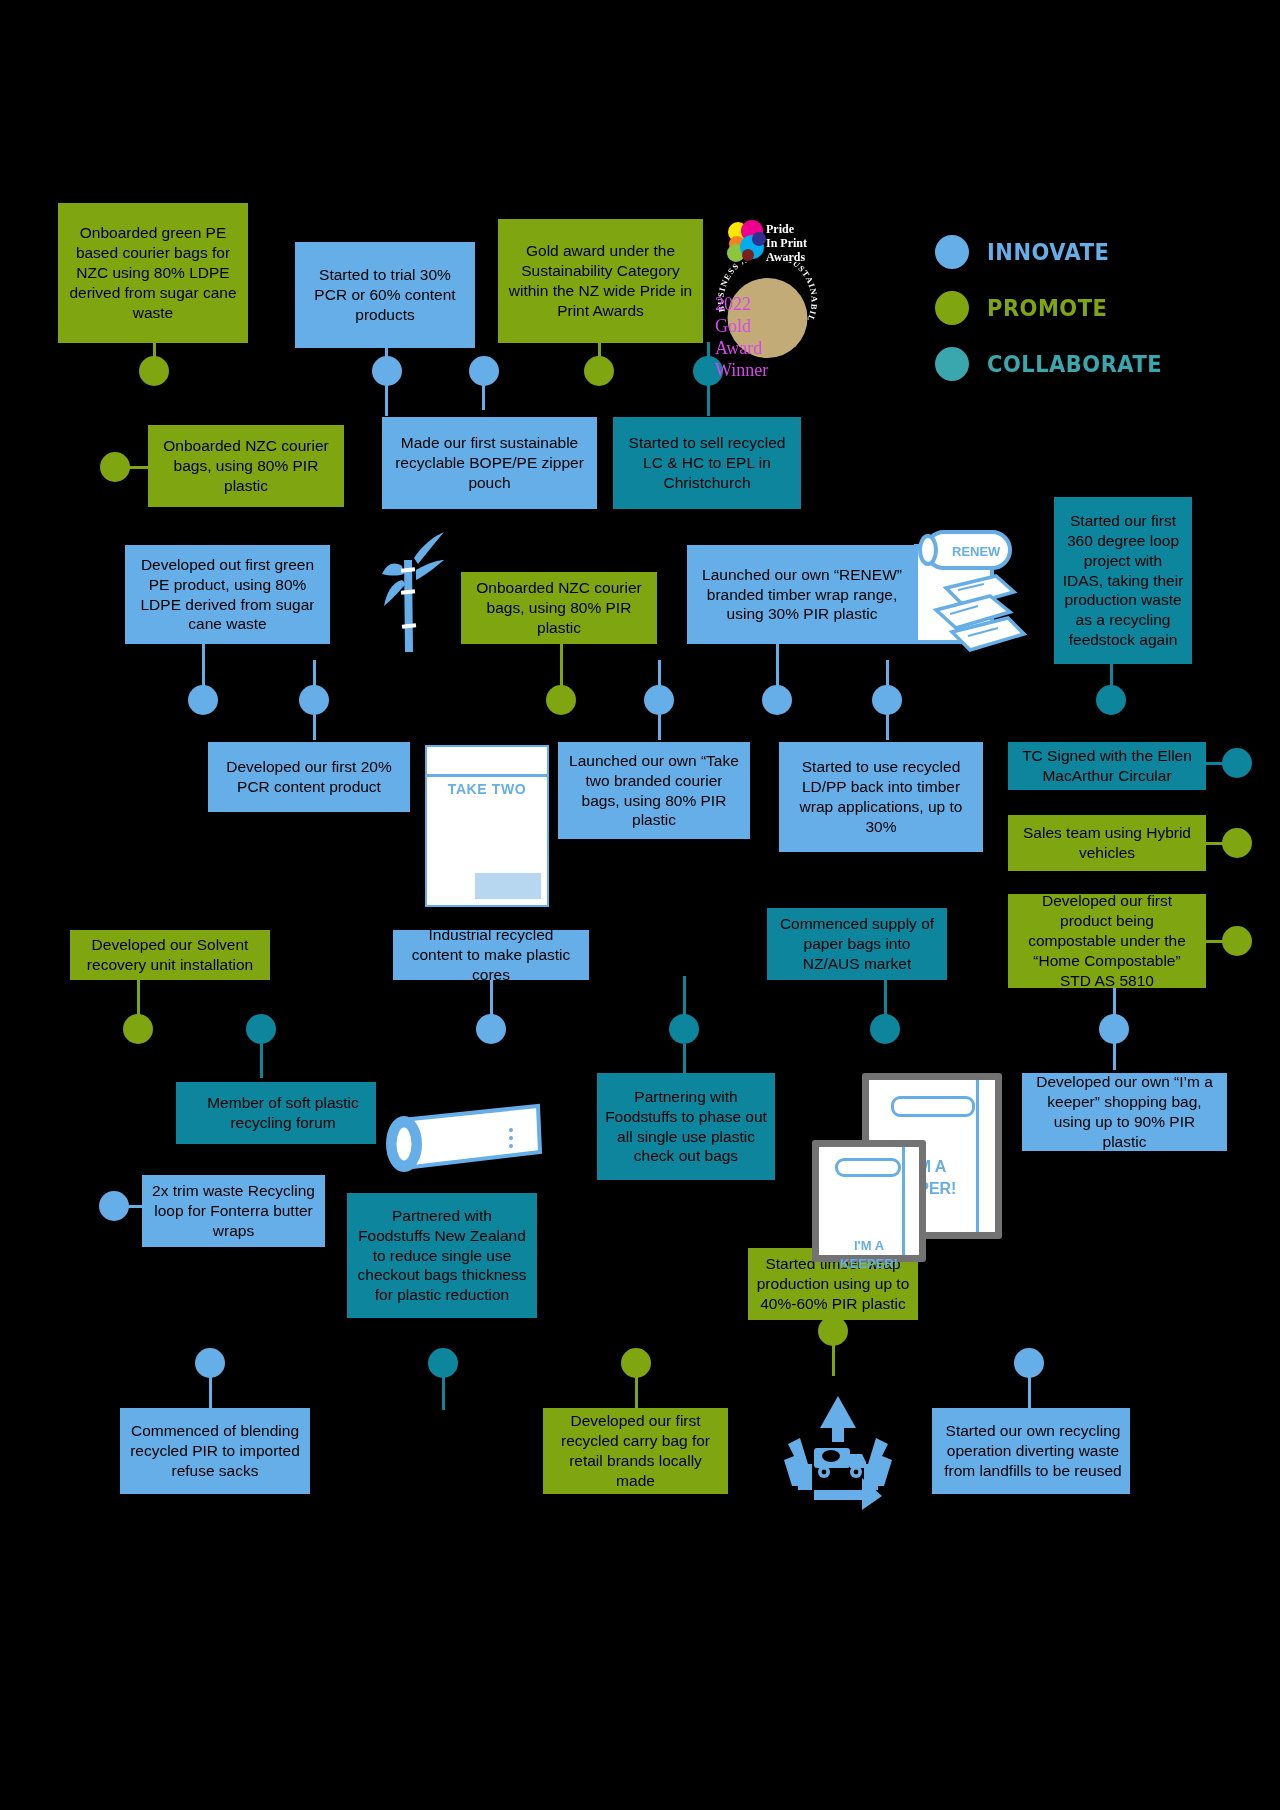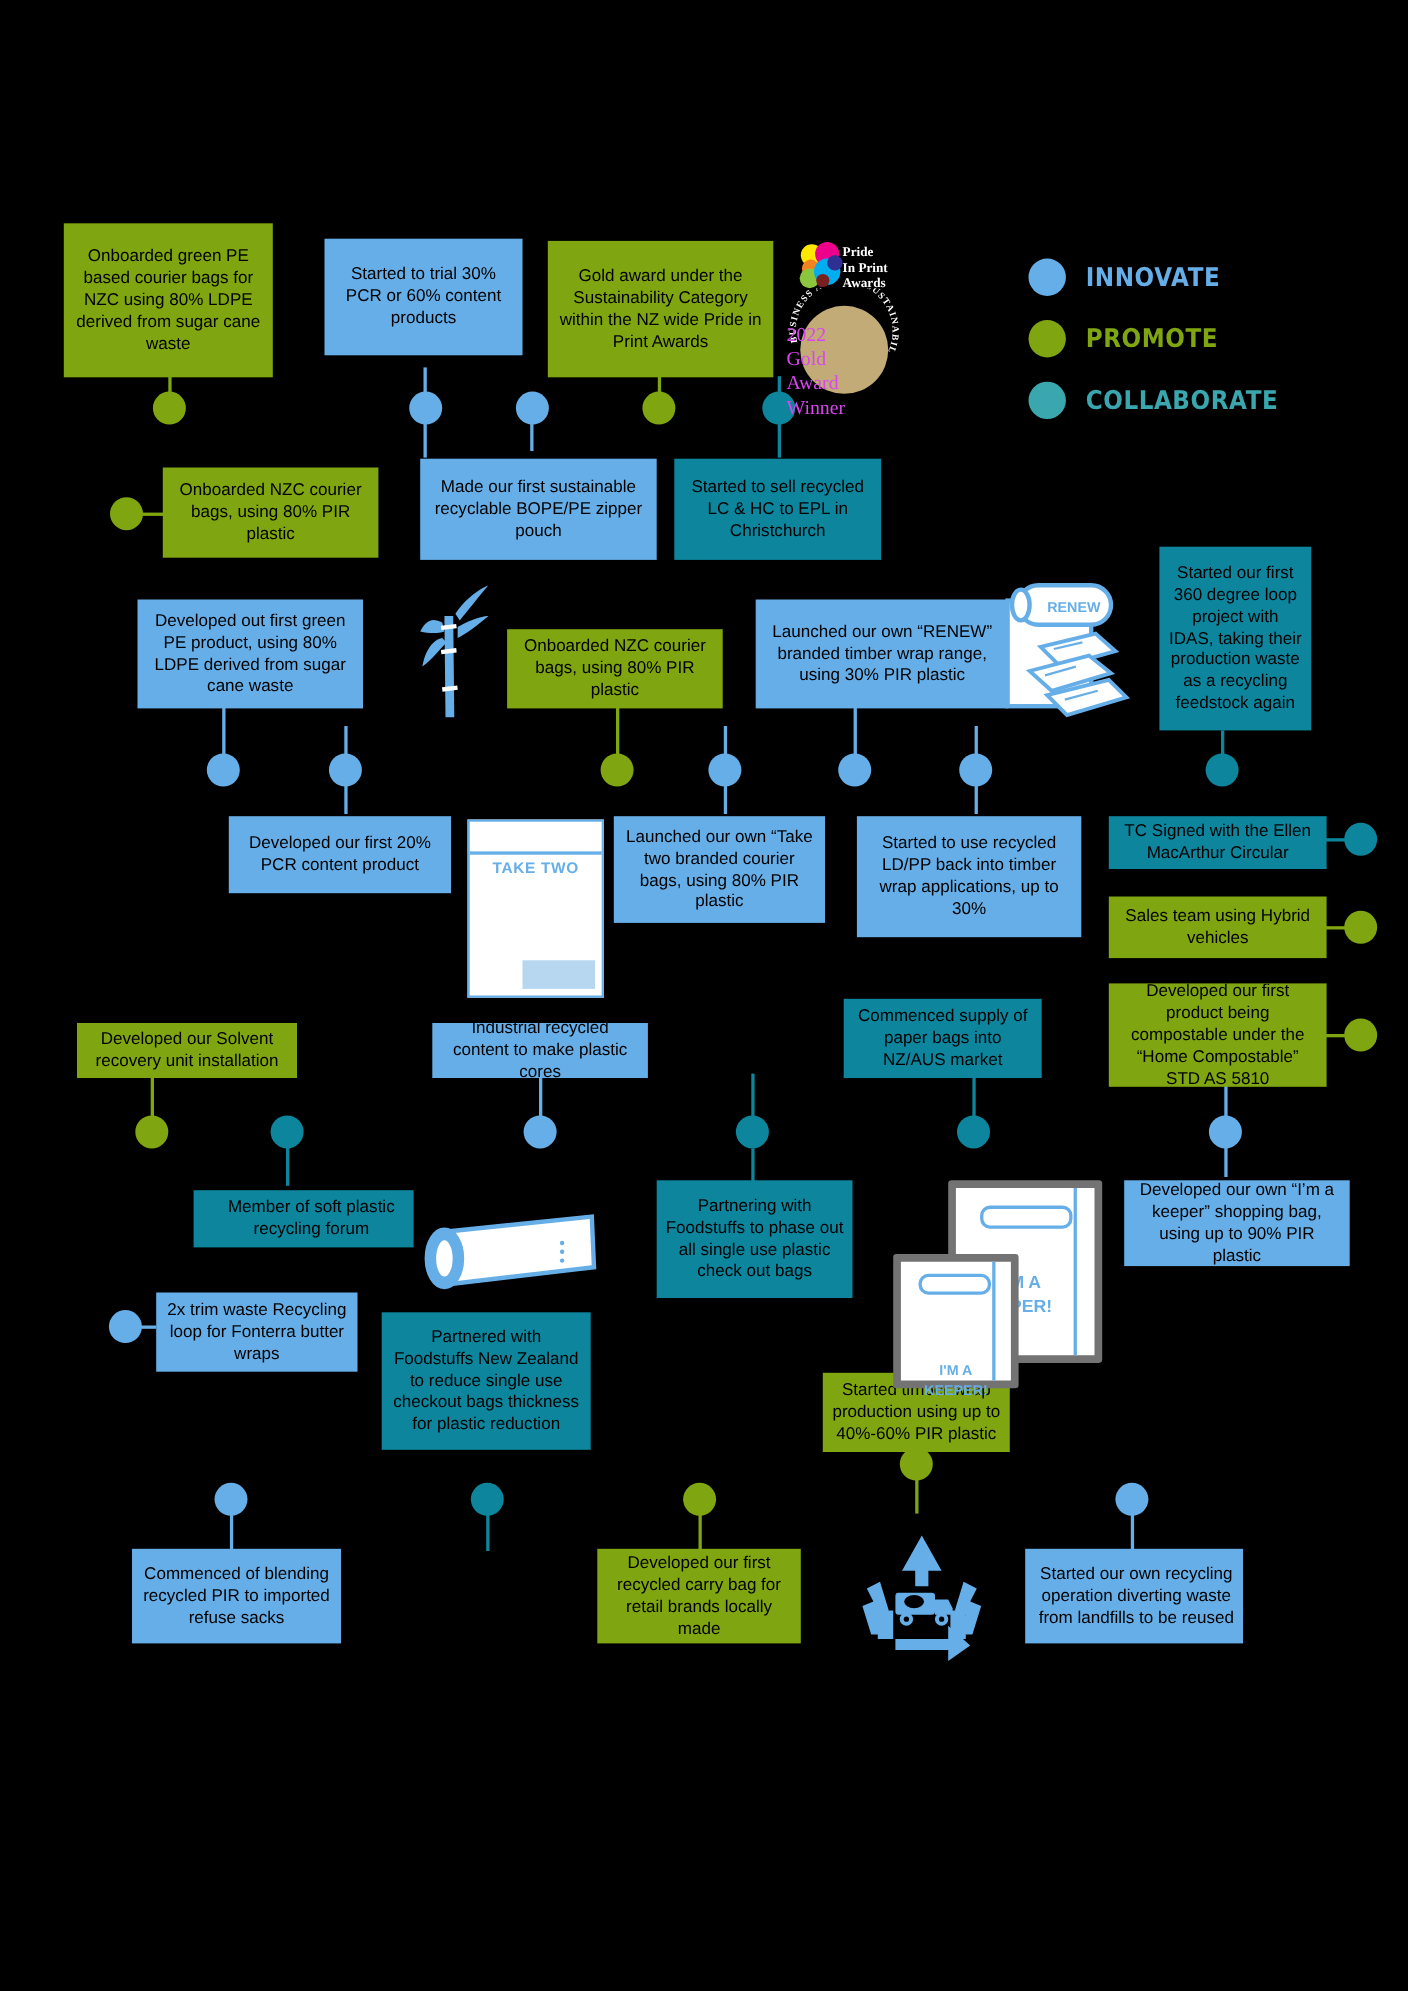--- a/index.html
+++ b/index.html
@@ -382,21 +382,21 @@
   <div class="dot d-blue" style="left:99px;top:1191px;width:30px;height:30px;"></div>
   <div class="dot d-green" style="left:818px;top:1186px;width:30px;height:30px;"></div>
 
   <div class="dot d-blue" style="left:195px;top:1348px;width:30px;height:30px;"></div>
   <div class="dot d-teal" style="left:428px;top:1348px;width:30px;height:30px;"></div>
   <div class="dot d-green" style="left:621px;top:1348px;width:30px;height:30px;"></div>
   <div class="dot d-green" style="left:818px;top:1316px;width:30px;height:30px;"></div>
   <div class="dot d-blue" style="left:1014px;top:1348px;width:30px;height:30px;"></div>
 
   <div class="node green" style="left:58px;top:203px;width:190px;height:140px;">Onboarded green PE based courier bags for NZC using 80% LDPE derived from sugar cane waste</div>
-  <div class="node blue" style="left:295px;top:217px;width:180px;height:106px;">Started to trial 30% PCR or 60% content products</div>
+  <div class="node blue" style="left:295px;top:242px;width:180px;height:106px;">Started to trial 30% PCR or 60% content products</div>
   <div class="node green" style="left:498px;top:219px;width:205px;height:124px;">Gold award under the Sustainability Category within the NZ wide Pride in Print Awards</div>
 
   <div class="node green" style="left:148px;top:425px;width:196px;height:82px;">Onboarded NZC courier bags, using 80% PIR plastic</div>
   <div class="node teal" style="left:613px;top:417px;width:188px;height:92px;">Started to sell recycled LC &amp; HC to EPL in Christchurch</div>
   <div class="node blue" style="left:382px;top:417px;width:215px;height:92px;">Made our first sustainable recyclable BOPE/PE zipper pouch</div>
 
   <div class="node teal" style="left:1054px;top:497px;width:138px;height:167px;">Started our first 360 degree loop project with IDAS, taking their production waste as a recycling feedstock again</div>
 
   <div class="node blue" style="left:125px;top:545px;width:205px;height:99px;">Developed out first green PE product, using 80% LDPE derived from sugar cane waste</div>
   <div class="node green" style="left:461px;top:572px;width:196px;height:72px;">Onboarded NZC courier bags, using 80% PIR plastic</div>
@@ -407,21 +407,21 @@
   <div class="node blue" style="left:779px;top:742px;width:204px;height:110px;">Started to use recycled LD/PP back into timber wrap applications, up to 30%</div>
 
   <div class="node teal" style="left:1008px;top:742px;width:198px;height:48px;">TC Signed with the Ellen MacArthur Circular</div>
   <div class="node green" style="left:1008px;top:815px;width:198px;height:56px;">Sales team using Hybrid vehicles</div>
   <div class="node green" style="left:1008px;top:894px;width:198px;height:94px;">Developed our first product being compostable under the “Home Compostable” STD AS 5810</div>
 
   <div class="node green" style="left:70px;top:930px;width:200px;height:50px;">Developed our Solvent recovery unit installation</div>
   <div class="node blue" style="left:393px;top:930px;width:196px;height:50px;">Industrial recycled content to make plastic cores</div>
   <div class="node teal" style="left:767px;top:908px;width:180px;height:72px;">Commenced supply of paper bags into NZ/AUS market</div>
 
-  <div class="node teal" style="left:176px;top:1082px;width:200px;height:52px;padding-left:22px;">Member of soft plastic recycling forum</div>
+  <div class="node teal" style="left:176px;top:1082px;width:200px;height:62px;padding-left:22px;">Member of soft plastic recycling forum</div>
   <div class="node teal" style="left:597px;top:1073px;width:178px;height:107px;">Partnering with Foodstuffs to phase out all single use plastic check out bags</div>
   <div class="node blue" style="left:1022px;top:1073px;width:205px;height:78px;">Developed our own “I’m a keeper” shopping bag, using up to 90% PIR plastic</div>
 
   <div class="node blue" style="left:142px;top:1175px;width:183px;height:72px;">2x trim waste Recycling loop for Fonterra butter wraps</div>
   <div class="node teal" style="left:347px;top:1193px;width:190px;height:125px;">Partnered with Foodstuffs New Zealand to reduce single use checkout bags thickness for plastic reduction</div>
   <div class="node green" style="left:748px;top:1248px;width:170px;height:72px;">Started timber wrap production using up to 40%-60% PIR plastic</div>
 
   <div class="node blue" style="left:120px;top:1408px;width:190px;height:86px;">Commenced of blending recycled PIR to imported refuse sacks</div>
   <div class="node green" style="left:543px;top:1408px;width:185px;height:86px;">Developed our first recycled carry bag for retail brands locally made</div>
   <div class="node blue" style="left:932px;top:1408px;width:198px;height:86px;padding-left:12px;">Started our own recycling operation diverting waste from landfills to be reused</div>

